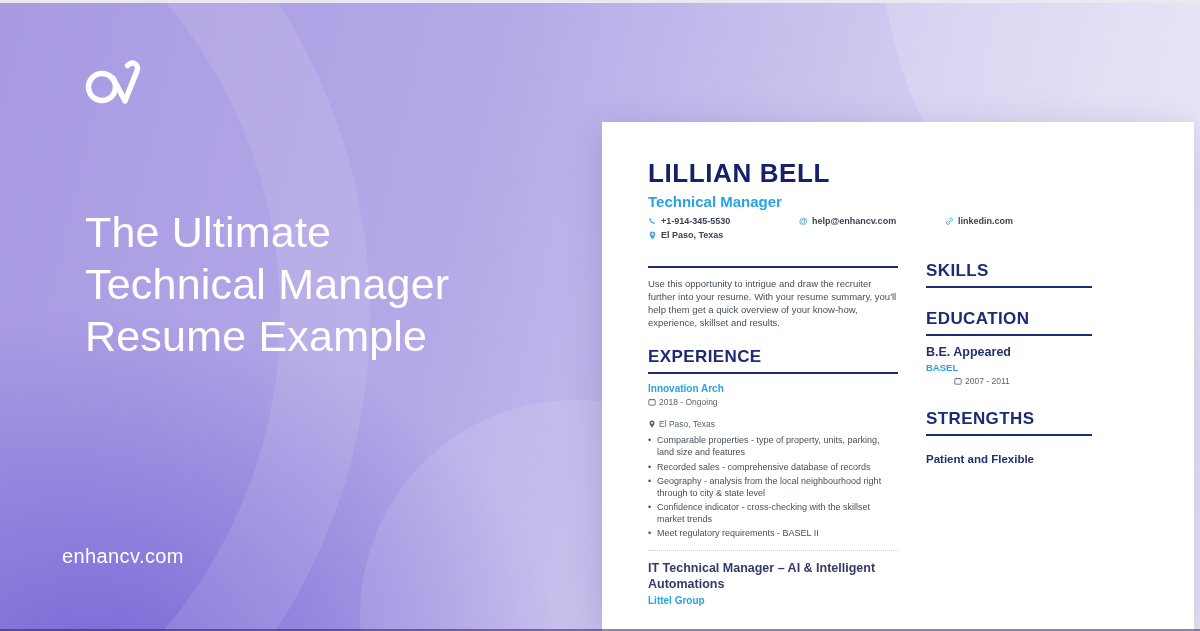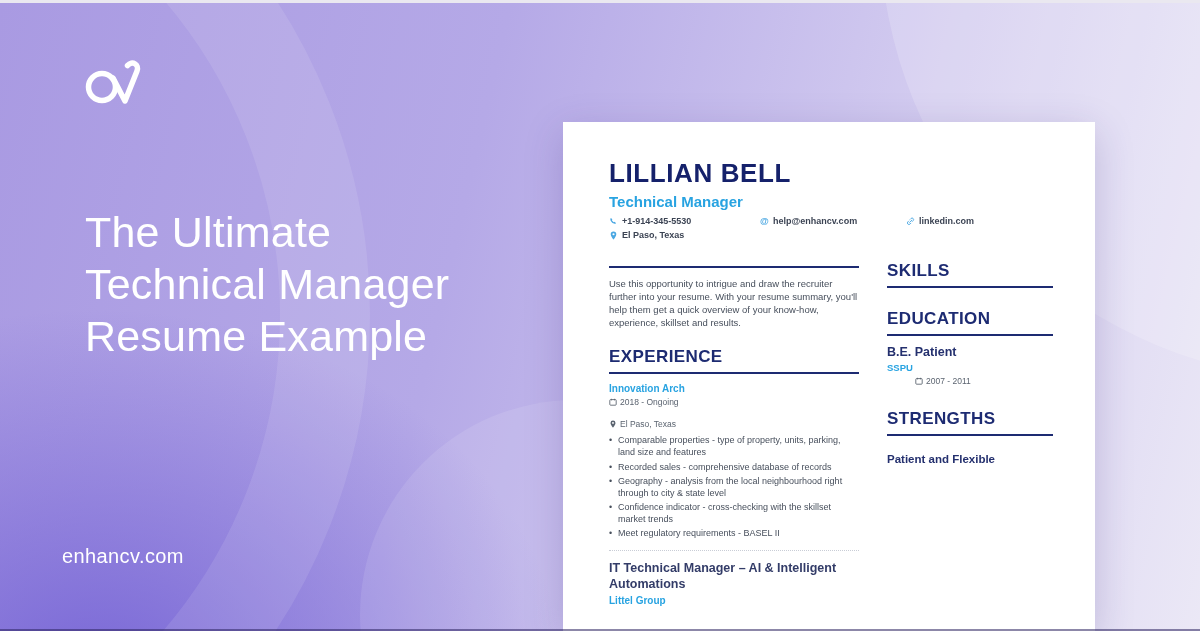--- a/index.html
+++ b/index.html
@@ -26,21 +26,21 @@
     position:absolute; left:85px; top:206px; width:460px;
     color:#ffffff; font-size:43px; line-height:52px; font-weight:400; letter-spacing:0.2px;
   }
   .site-url {
     position:absolute; left:62px; top:545px;
     color:#ffffff; font-size:20px; font-weight:400; letter-spacing:0.4px;
   }
 
   
   .card {
-    position:absolute; left:563px; top:122px; width:532px; height:509px;
+    position:absolute; left:602px; top:122px; width:592px; height:509px;
     background:#ffffff; overflow:hidden;
     box-shadow: 0 10px 36px rgba(58,42,128,0.22);
     padding: 38px 42px 0 46px;
   }
   .r-name { color:#15216b; font-size:26px; font-weight:700; letter-spacing:0.6px; line-height:1; }
   .r-title { color:#28a3e1; font-size:15px; font-weight:700; margin-top:7px; }
 
   .contact { display:flex; margin-top:6px; font-size:9px; color:#3c4454; }
   .c-col1 { width:151px; }
   .c-col2 { width:146px; }
@@ -204,22 +204,22 @@
 
     <div class="col-right">
       <div class="sec">
         <div class="sec-head">SKILLS</div>
         <div class="sec-rule"></div>
       </div>
 
       <div class="sec" style="margin-top:21px;">
         <div class="sec-head">EDUCATION</div>
         <div class="sec-rule"></div>
-        <div class="edu-degree">B.E. Patient</div>
-        <div class="edu-school">SSPU</div>
+        <div class="edu-degree">B.E. Appeared</div>
+        <div class="edu-school">BASEL</div>
         <div class="edu-dates">
           <span class="m-icon">
             <svg width="8" height="8" viewBox="0 0 10 10">
                 <rect x="1" y="2" width="8" height="7" rx="1" fill="none" stroke="#5b6470" stroke-width="1.1"></rect>
                 <line x1="3" y1="1" x2="3" y2="3" stroke="#5b6470" stroke-width="1.1"></line>
                 <line x1="7" y1="1" x2="7" y2="3" stroke="#5b6470" stroke-width="1.1"></line>
               </svg>
           </span>
           <span>2007 - 2011</span>
         </div>

